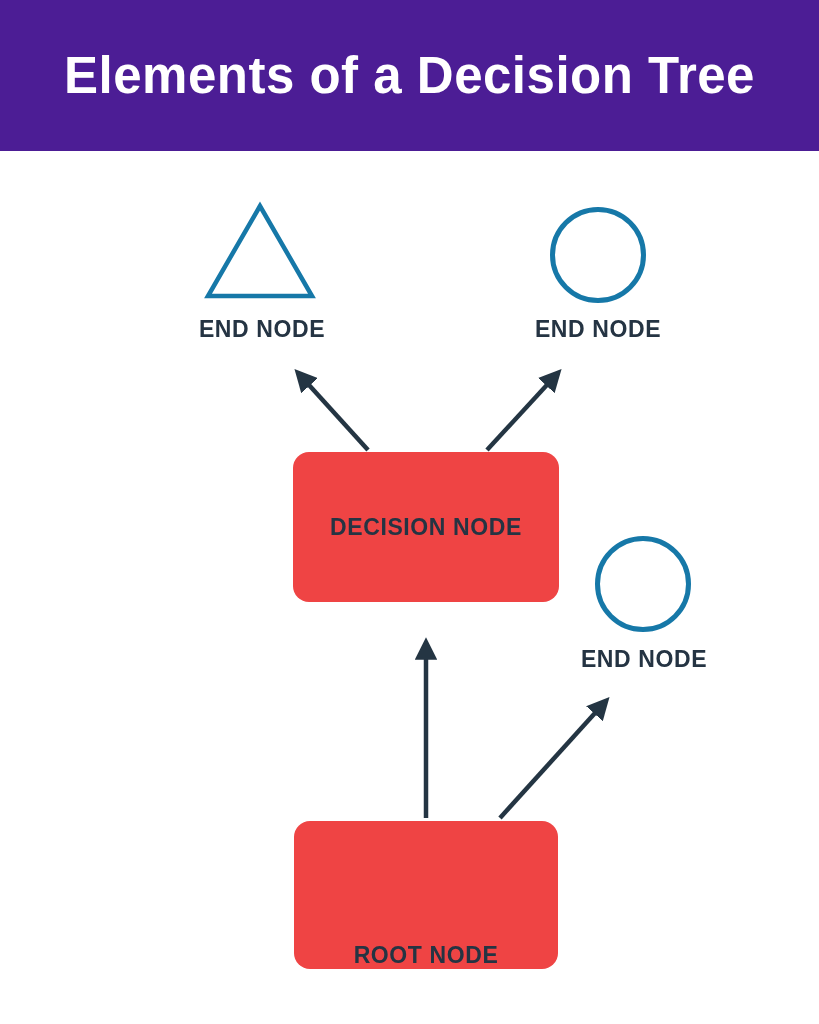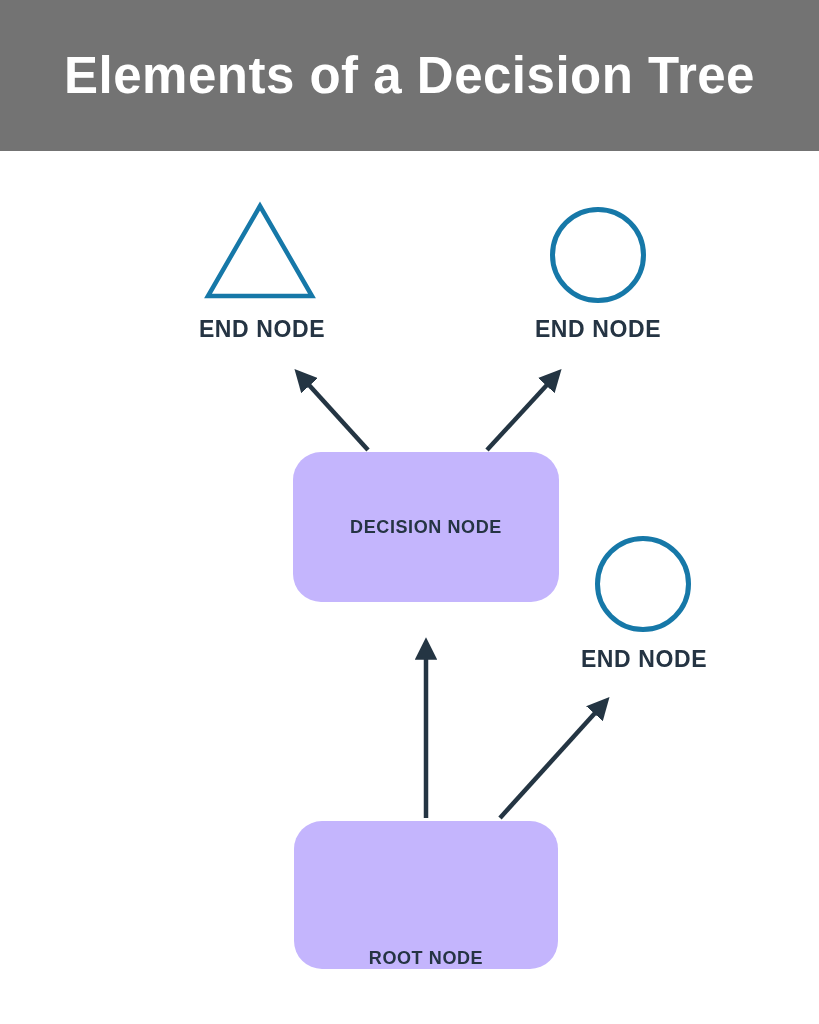--- a/index.html
+++ b/index.html
@@ -13,21 +13,21 @@
     height: 1024px;
     background: #ffffff;
     overflow: hidden;
     font-family: "Liberation Sans", sans-serif;
   }
   .banner {
     position: absolute;
     top: 0; left: 0;
     width: 819px;
     height: 151px;
-    background: #737373;
+    background: #4c1d95;
     display: flex;
     align-items: center;
     justify-content: center;
   }
   .banner h1 {
     margin: 0;
     color: #ffffff;
     font-size: 51px;
     font-weight: bold;
     letter-spacing: 0.5px;
@@ -49,27 +49,27 @@
     position: absolute;
     transform: translateX(-50%);
     color: #253443;
     font-size: 23px;
     font-weight: bold;
     letter-spacing: 0.6px;
     white-space: nowrap;
   }
   .node-box {
     position: absolute;
-    background: #c4b5fd;
-    border-radius: 28px;
+    background: #ef4444;
+    border-radius: 16px;
     display: flex;
     align-items: center;
     justify-content: center;
     color: #253443;
-    font-size: 18px;
+    font-size: 23px;
     font-weight: bold;
     letter-spacing: 0.6px;
   }
   .node-box span { white-space: nowrap; }
   #decision-box { left: 277px; top: 452px; width: 266px; height: 150px; }
   #root-box     { left: 278px; top: 821px; width: 264px; height: 148px; align-items: flex-end; }
   #lbl-triangle     { left: 246px; top: 316px; }
   #lbl-circle-top   { left: 582px; top: 316px; }
   #lbl-circle-right { left: 628px; top: 646px; }
 </style>

